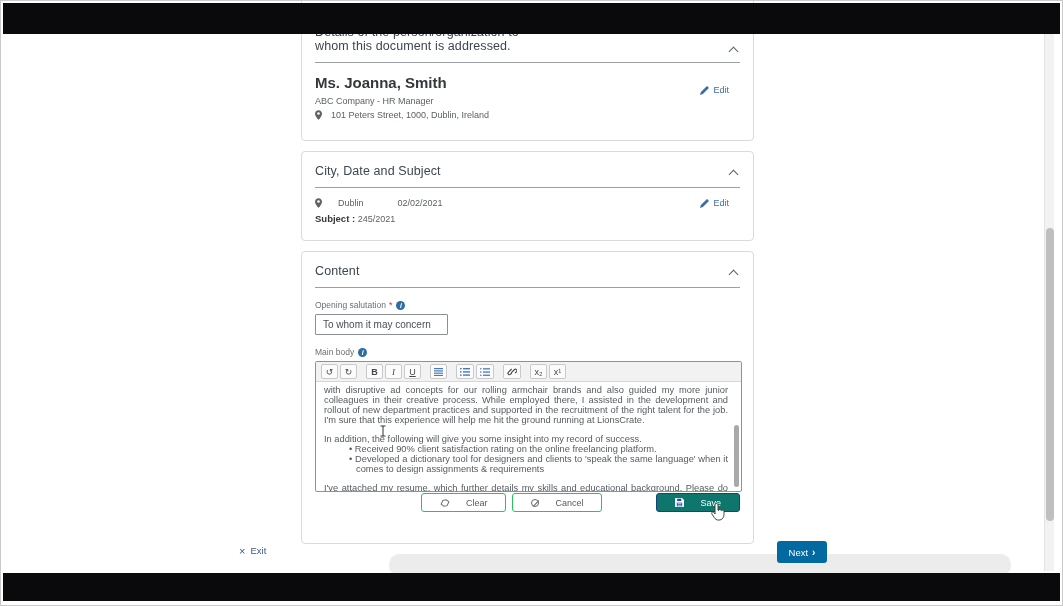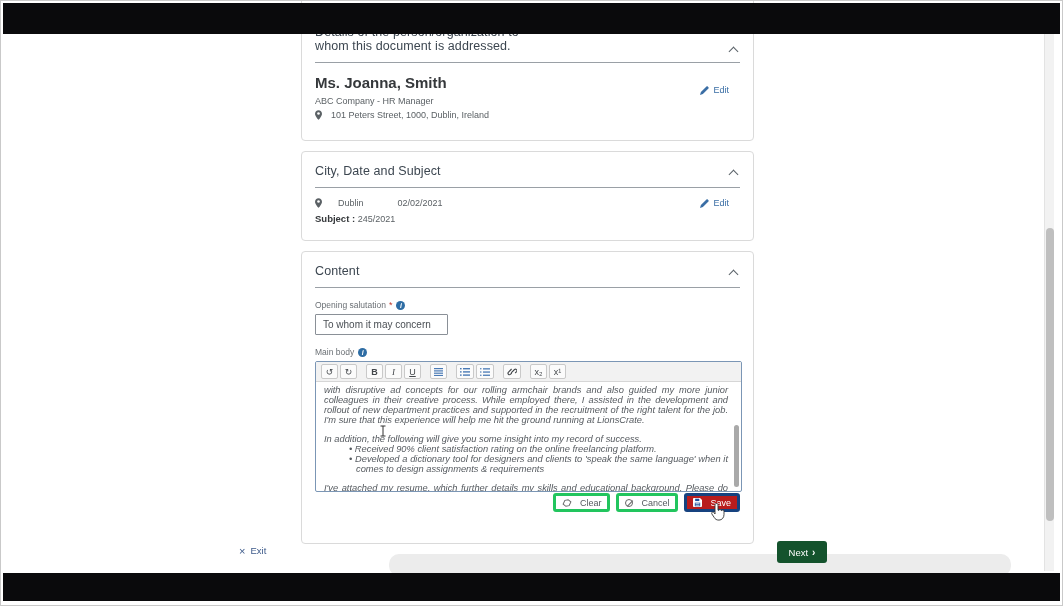--- a/index.html
+++ b/index.html
@@ -51,37 +51,37 @@
   .input-salutation { margin-top:4px; width:133px; height:21px; border:1px solid #8a9097; border-radius:1px; font-size:10px; color:#4a4f54; padding:0 7px; font-family:"Liberation Sans", sans-serif; background:#fff; display:block; }
 
   .editor { margin-top:4px; width:427px; height:131px; border:1px solid #7b96b5; border-radius:2px; background:#fff; position:relative; overflow:hidden; }
   .toolbar { height:20px; background:#f2f2f2; border-bottom:1px solid #d6d6d6; display:flex; align-items:center; padding:0 5px; gap:2px; }
   .tbtn { height:15px; min-width:17px; padding:0 3px; background:#fbfbfb; border:1px solid #c9c9c9; border-radius:2px; font-size:9px; color:#44484c; display:flex; align-items:center; justify-content:center; cursor:pointer; }
   .tbtn.gap { margin-left:7px; }
   .tbtn.bold { font-weight:bold; }
   .tbtn.italic { font-style:italic; font-family:"Liberation Serif", serif; }
   .tbtn.underline { text-decoration:underline; }
   .editor-body { position:relative; height:110px; padding:3px 13px 3px 8px; font-size:9.3px; line-height:10px; color:#565b60; text-align:justify; overflow:hidden; }
-  .editor-body p { margin:0;font-style:italic; }
+  .editor-body p { margin:0; }
   .editor-body .sp { height:9px; }
   .bullet-item { padding-left:32px; text-indent:-7px; }
   .editor-scrollbar { position:absolute; right:2px; top:63px; width:5px; height:62px; background:#a9a9a9; border-radius:3px; }
 
   .btn-row { position:absolute; right:13px; top:241px; display:flex; gap:6px; }
-  .btn { height:19px; padding:0 6px; border:3px solid #22c55e; border-radius:3px; background:#fff; font-size:9px; color:#555a5f; display:flex; align-items:center; gap:8px; cursor:pointer; font-family:"Liberation Sans", sans-serif; }
-  .btn-save { background:#b91c1c; border-color:#16427f; color:#fff; }
+  .btn { height:19px; padding:0 18px; border:1px solid #22c55e; border-radius:3px; background:#fff; font-size:9px; color:#555a5f; display:flex; align-items:center; gap:16px; cursor:pointer; font-family:"Liberation Sans", sans-serif; }
+  .btn-save { background:#0f766e; border-color:#16427f; color:#fff;margin-left:48px; }
 
   .icon-cancel { position:relative; width:8px; height:8px; border:1px solid #666; border-radius:50%; display:inline-block; }
   .icon-cancel::after { content:""; position:absolute; left:-0.5px; top:3px; width:8px; height:1px; background:#666; transform:rotate(-45deg); }
 
   
   .footer-gray { position:absolute; left:388px; top:553px; width:622px; height:22px; background:#ececec; border-radius:10px; z-index:1; }
   .exit-link { position:absolute; left:238px; top:544px; display:flex; align-items:center; gap:5px; font-size:9.5px; color:#3d5a8a; z-index:3; cursor:pointer; }
   .exit-x { font-size:11px; line-height:10px; }
-  .next-btn { position:absolute; left:776px; top:540px; width:50px; height:22px; background:#14532d; border:none; border-radius:3px; color:#fff; font-size:9.5px; display:flex; align-items:center; justify-content:center; gap:4px; z-index:3; cursor:pointer; font-family:"Liberation Sans", sans-serif; }
+  .next-btn { position:absolute; left:776px; top:540px; width:50px; height:22px; background:#0369a1; border:none; border-radius:3px; color:#fff; font-size:9.5px; display:flex; align-items:center; justify-content:center; gap:4px; z-index:3; cursor:pointer; font-family:"Liberation Sans", sans-serif; }
   .next-chev { font-size:10px; font-weight:bold; }
 
   .cursor-hand { position:absolute; left:709px; top:502px; z-index:60; }
   .cursor-ibeam { position:absolute; left:378px; top:422px; z-index:60; }
 </style>
 </head>
 <body>
 
 <div class="screen">
 

